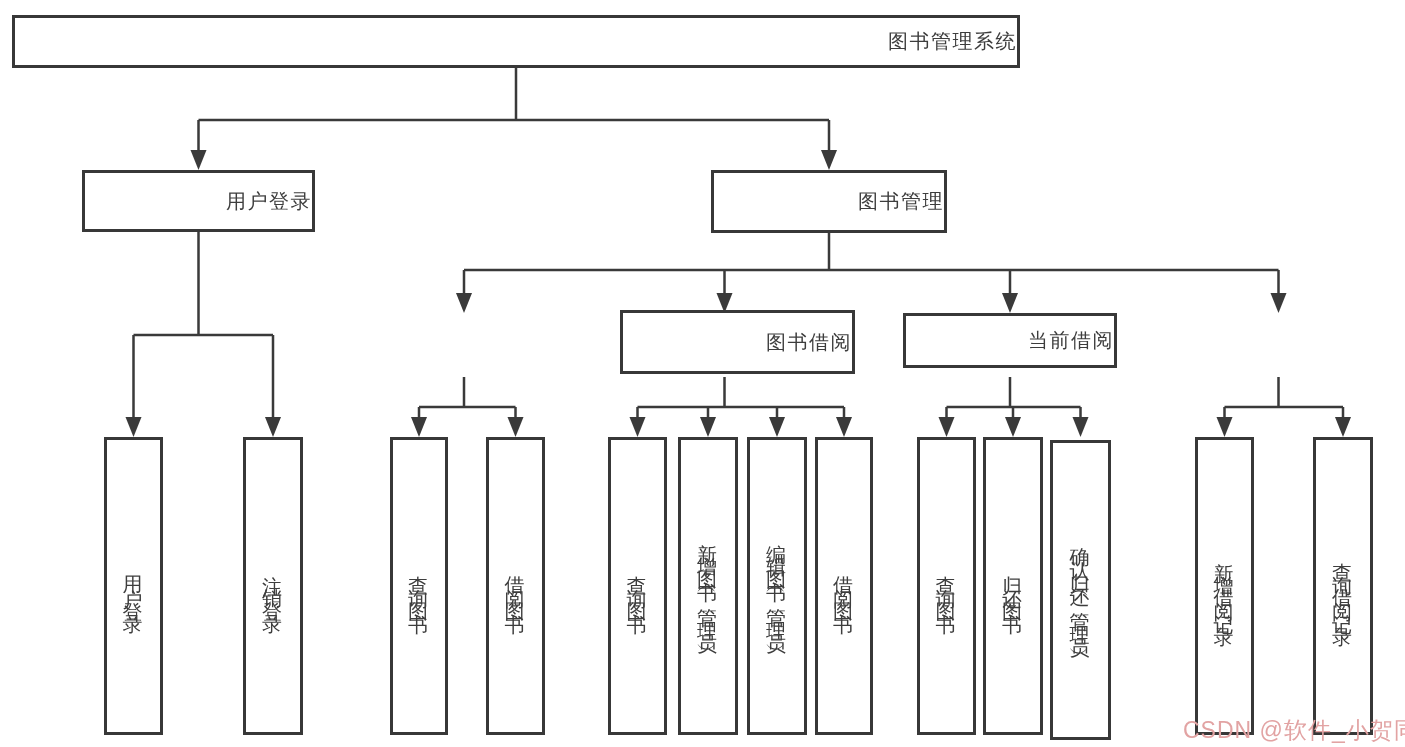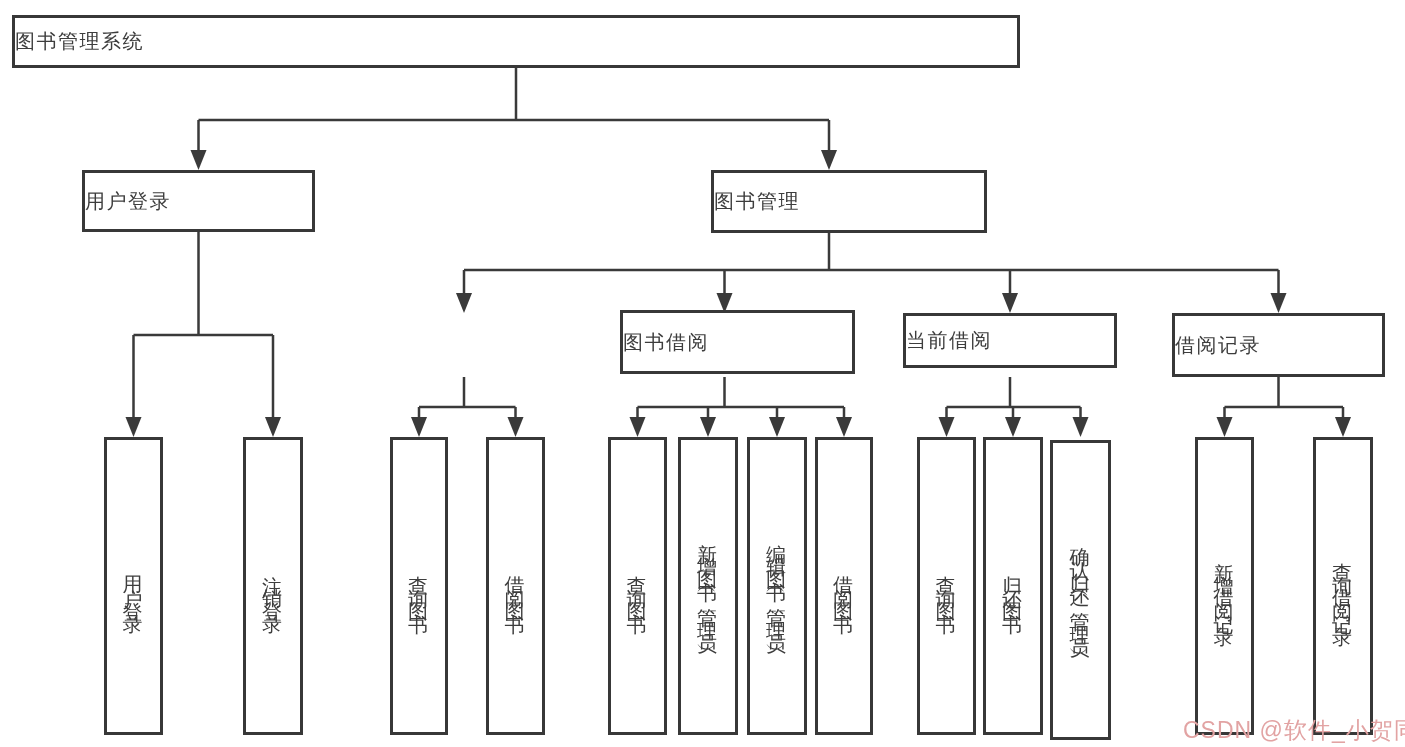--- a/index.html
+++ b/index.html
@@ -9,21 +9,21 @@
     background:#ffffff;
     font-family:"Liberation Sans","DejaVu Sans",sans-serif;
     overflow:hidden;
   }
   #connectors{position:absolute;left:0;top:0;width:1405px;height:747px;z-index:1;}
   .hbox{
     position:absolute;
     box-sizing:border-box;
     border:3px solid #383838;
     background:#ffffff;
-    display:flex;align-items:center;justify-content:flex-start;
+    display:flex;align-items:center;justify-content:flex-end;
     z-index:2;
   }
   .hbox span{
     font-size:20px;color:#3d3d3d;letter-spacing:1.5px;white-space:nowrap;
   }
   .vbox{
     position:absolute;
     box-sizing:border-box;
     top:437px;height:298px;
     border:3px solid #383838;
@@ -93,32 +93,29 @@
     </g>
   </svg>
 
   <div class="hbox" style="left:12px;top:15px;width:1008px;height:53px;">
     <span>图书管理系统</span>
   </div>
 
   <div class="hbox" style="left:82px;top:170px;width:233px;height:62px;">
     <span>用户登录</span>
   </div>
-  <div class="hbox" style="left:711px;top:170px;width:276px;height:63px;">
+  <div class="hbox" style="left:711px;top:170px;width:236px;height:63px;">
     <span>图书管理</span>
   </div>
 
   <div class="hbox" style="left:620px;top:310px;width:235px;height:64px;">
     <span>图书借阅</span>
   </div>
   <div class="hbox" style="left:903px;top:313px;width:214px;height:55px;">
     <span>当前借阅</span>
-  </div>
-  <div class="hbox" style="left:1172px;top:313px;width:213px;height:64px;">
-    <span>借阅记录</span>
   </div>
 
   <div class="vbox" style="left:104px;width:59px;">
     <span>用户登录</span>
   </div>
   <div class="vbox" style="left:243px;width:60px;">
     <span>注销登录</span>
   </div>
 
   <div class="vbox" style="left:390px;width:58px;">

